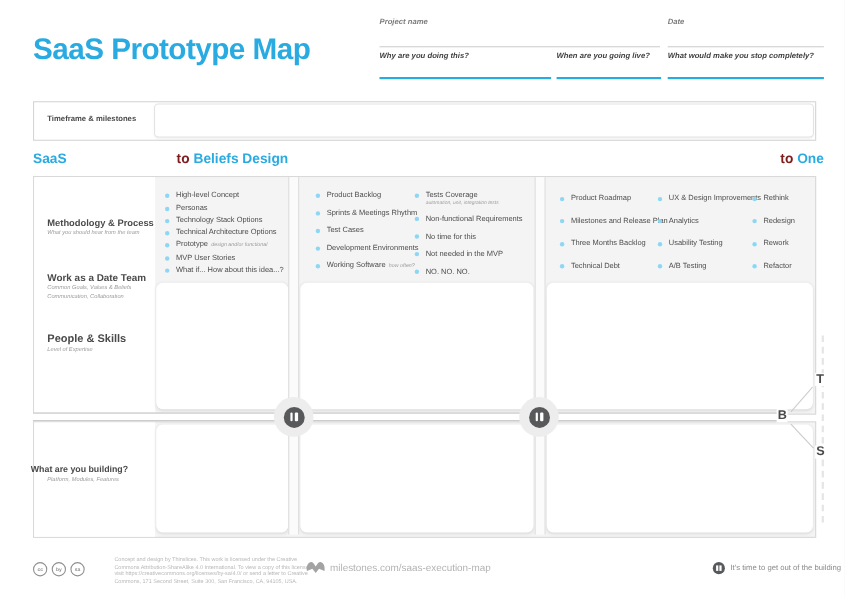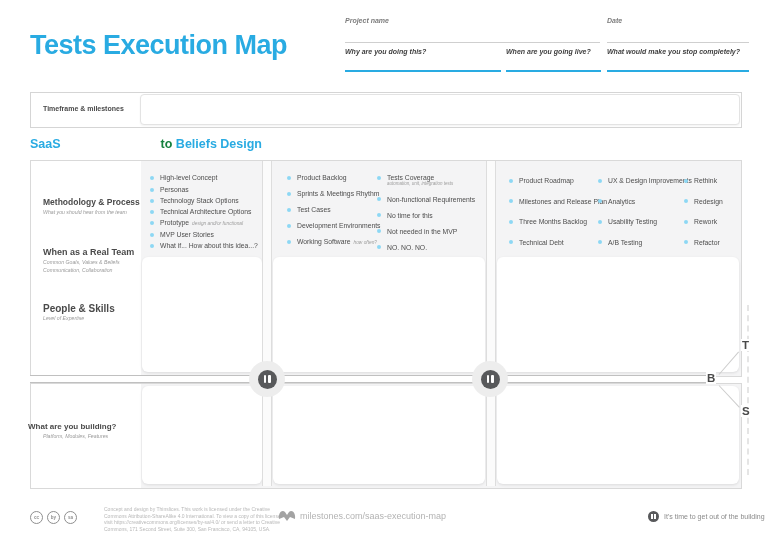--- a/index.html
+++ b/index.html
@@ -14,21 +14,21 @@
   .line-gray{border-bottom:1px solid #cfcfcf;height:0;}
   .line-blue{border-bottom:2px solid #29abe2;height:0;}
 
   
   .tf-box{left:30px;top:92px;width:710px;height:34px;border:1px solid #d5d5d5;background:#fff;}
   .tf-label{left:43px;top:105px;font-size:7px;font-weight:bold;color:#4a4a4a;}
   .tf-input{left:140px;top:94px;width:598px;height:29px;border:1px solid #e3e3e3;border-radius:4px;background:#fff;box-shadow:0 1px 2px rgba(0,0,0,0.05);}
 
   
   .stage{font-size:12.5px;font-weight:bold;color:#29abe2;}
-  .stage .to{color:#15803d;}
+  .stage .to{color:#7f1d1d;}
 
   
   .canvas{border:1px solid #d9d9d9;background:#f4f4f5;}
   .canvas-top{left:30px;top:160px;width:710px;height:215px;}
   .canvas-bottom{left:30px;top:383px;width:710px;height:104px;}
   .left-strip{background:#fff;position:absolute;left:0;top:0;width:110px;height:100%;}
 
   .row-title{font-size:8.5px;font-weight:bold;color:#4a4a4a;}
   .row-sub{font-size:5.2px;font-style:italic;color:#9a9a9a;}
 
@@ -65,52 +65,53 @@
   .url{left:300px;top:511px;font-size:9px;color:#b3b3b3;}
   .cta{left:664px;top:513px;font-size:7px;color:#8a8a8a;}
   .mini-pause{left:648px;top:511px;width:11px;height:11px;border-radius:50%;background:#58595b;display:flex;align-items:center;justify-content:center;gap:1.5px;}
   .mini-bar{width:1.5px;height:5px;background:#fff;}
 </style>
 </head>
 <body>
 
 <div class="page">
 
-  <div class="abs title">Tests Execution Map</div>
+  <div class="abs title">SaaS Prototype Map</div>
 
   <div class="abs form-label" style="left:345px;top:17px;">Project name</div>
   <div class="abs form-label" style="left:607px;top:17px;">Date</div>
   <div class="abs line-gray" style="left:345px;top:42px;width:255px;"></div>
   <div class="abs line-gray" style="left:607px;top:42px;width:142px;"></div>
 
   <div class="abs form-q" style="left:345px;top:48px;">Why are you doing this?</div>
   <div class="abs form-q" style="left:506px;top:48px;">When are you going live?</div>
   <div class="abs form-q" style="left:607px;top:48px;">What would make you stop completely?</div>
   <div class="abs line-blue" style="left:345px;top:70px;width:156px;"></div>
   <div class="abs line-blue" style="left:506px;top:70px;width:95px;"></div>
   <div class="abs line-blue" style="left:607px;top:70px;width:142px;"></div>
 
   <div class="abs tf-box"></div>
   <div class="abs tf-label">Timeframe &amp; milestones</div>
   <div class="abs tf-input"></div>
 
   <div class="abs stage" style="left:30px;top:137px;">SaaS</div>
   <div class="abs stage" style="left:140px;top:137px;width:122px;text-align:right;"><span class="to">to</span> <span>Beliefs Design</span></div>
+  <div class="abs stage" style="left:500px;top:137px;width:249px;text-align:right;"><span class="to">to</span> <span>One</span></div>
 
   <div class="abs canvas canvas-top">
     <div class="left-strip"></div>
   </div>
 
   <div class="abs canvas canvas-bottom">
     <div class="left-strip"></div>
   </div>
 
   <div class="abs row-title" style="left:43px;top:197px;">Methodology &amp; Process</div>
   <div class="abs row-sub" style="left:43px;top:209px;">What you should hear from the team</div>
-  <div class="abs row-title" style="left:43px;top:247px;font-size:9px;">When as a Real Team</div>
+  <div class="abs row-title" style="left:43px;top:247px;font-size:9px;">Work as a Date Team</div>
   <div class="abs row-sub" style="left:43px;top:259px;">Common Goals, Values &amp; Beliefs</div>
   <div class="abs row-sub" style="left:43px;top:267px;">Communication, Collaboration</div>
   <div class="abs row-title" style="left:43px;top:303px;font-size:10px;">People &amp; Skills</div>
   <div class="abs row-sub" style="left:43px;top:315px;">Level of Expertise</div>
   <div class="abs row-title" style="left:28px;top:422px;font-size:8px;">What are you building?</div>
   <div class="abs row-sub" style="left:43px;top:433px;">Platform, Modules, Features</div>
 
   <div class="abs card" style="left:142px;top:257px;width:120px;height:115px;"></div>
   <div class="abs card" style="left:273px;top:257px;width:212px;height:115px;"></div>
   <div class="abs card" style="left:497px;top:257px;width:242px;height:115px;"></div>

